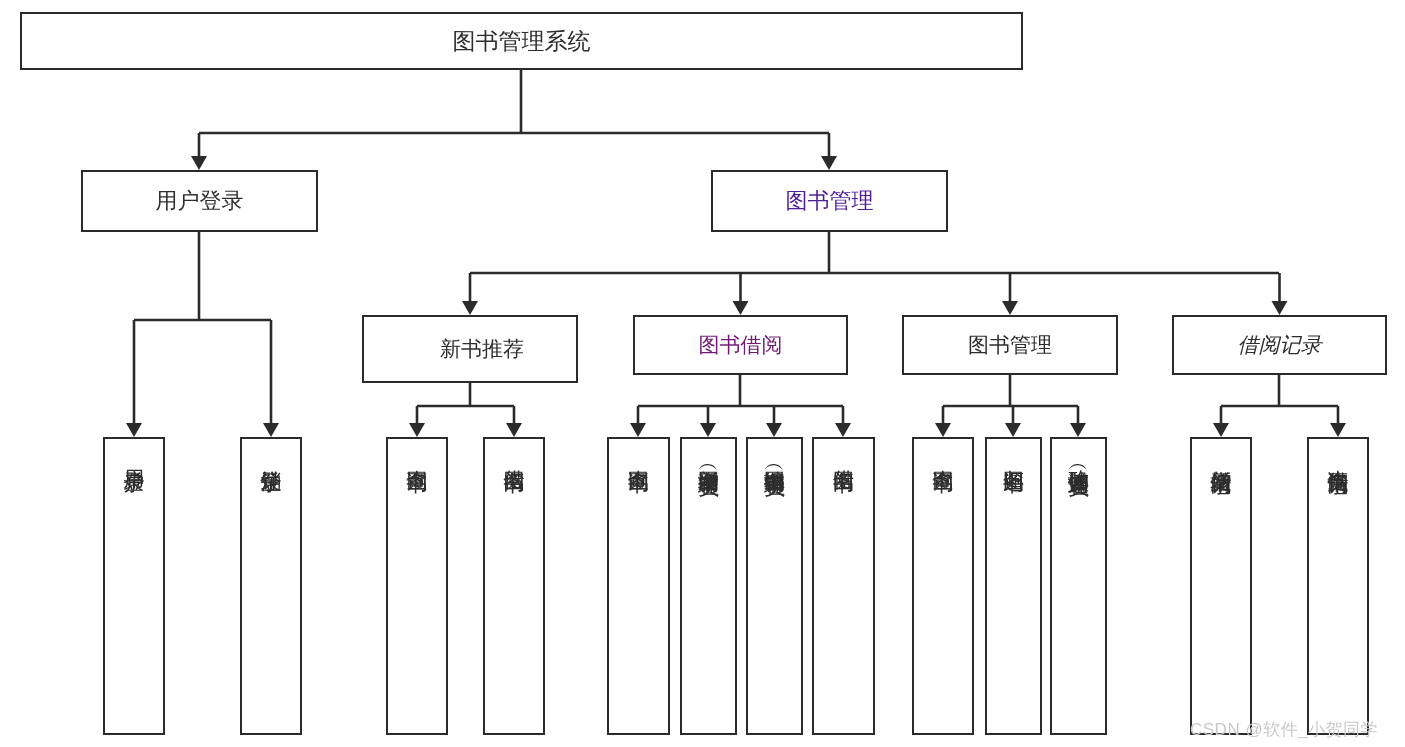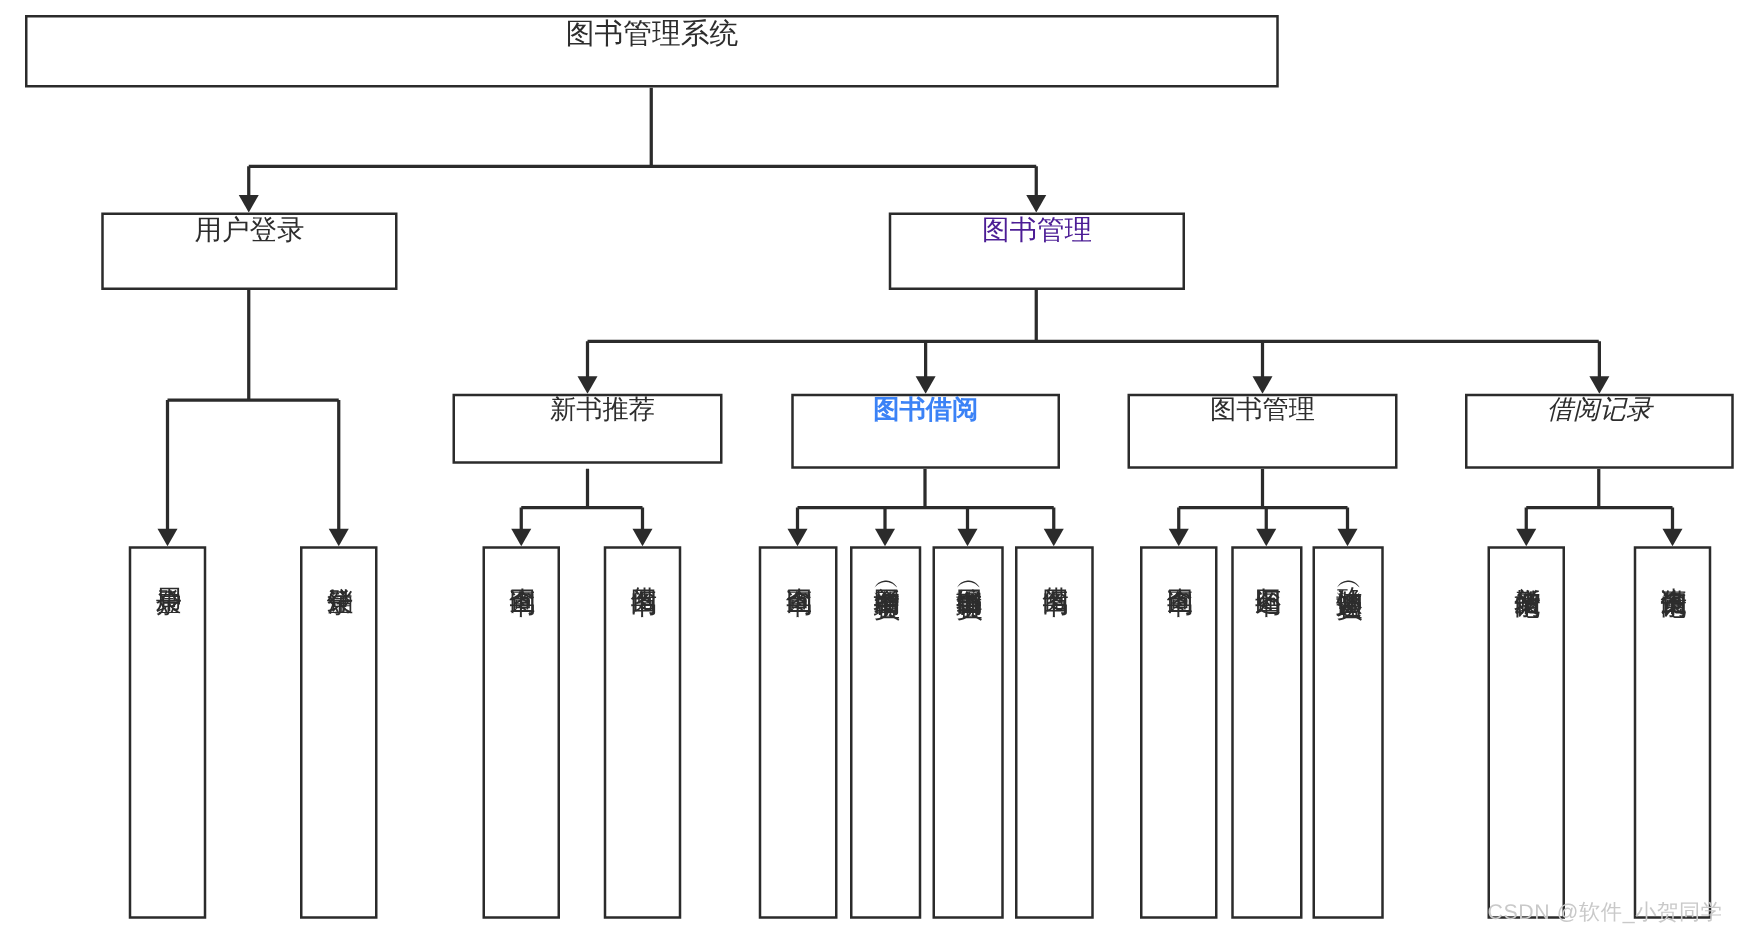--- a/index.html
+++ b/index.html
@@ -1,21 +1,21 @@
 <!DOCTYPE html>
 <html><head>
 <meta charset="utf-8">
 <style>
   html,body{margin:0;padding:0;background:#ffffff;}
   body{width:1405px;height:747px;overflow:hidden;
        font-family:"Liberation Sans","DejaVu Sans",sans-serif;}
   #diagram-root{position:relative;width:1405px;height:747px;background:#fff;}
   svg.edges{position:absolute;left:0;top:0;width:1405px;height:747px;}
   .node{position:absolute;box-sizing:border-box;background:#ffffff;
-        border:2.5px solid #2b2b2b;display:flex;align-items:flex-start;
+        border:2.5px solid #2b2b2b;display:flex;align-items:center;
         justify-content:center;overflow:hidden;}
   .node .label{color:#2d2d2d;line-height:1.05;text-align:center;
                white-space:pre-line;}
   .node.horiz .label{writing-mode:horizontal-tb;}
   .node.vert  .label{writing-mode:vertical-rl;text-orientation:upright;
                      letter-spacing:1px;}
   .node.root .label{font-size:23px;}
   .node.lvl2 .label{font-size:22px;}
   .node.lvl3 .label{font-size:21px;}
   .node.leaf .label{font-size:21px;}
@@ -84,25 +84,25 @@
   <div id="node-layer">
       <div class="node root horiz" style="left: 20px; top: 12px; width: 1003px; height: 58px; border-color: rgb(43, 43, 43); background: rgb(255, 255, 255);">
         <span class="label" style="color: rgb(45, 45, 45);">图书管理系统</span>
       </div>
       <div class="node lvl2 horiz" style="left: 81px; top: 170px; width: 237px; height: 62px; border-color: rgb(43, 43, 43); background: rgb(255, 255, 255);">
         <span class="label" style="color: rgb(45, 45, 45);">用户登录</span>
       </div>
       <div class="node lvl2 horiz" style="left: 711px; top: 170px; width: 237px; height: 62px; border-color: rgb(43, 43, 43); background: rgb(255, 255, 255);">
         <span class="label" style="color: #4c1d95;">图书管理</span>
       </div>
-      <div class="node lvl3 horiz" style="left: 362px; top: 315px; width: 216px; height: 56px; border-color: rgb(43, 43, 43); background: rgb(255, 255, 255); padding-left: 24px;">
+      <div class="node lvl3 horiz" style="left: 362px; top: 315px; width: 216px; height: 68px; border-color: rgb(43, 43, 43); background: rgb(255, 255, 255); padding-left: 24px;">
         <span class="label" style="color: rgb(45, 45, 45);">新书推荐</span>
       </div>
       <div class="node lvl3 horiz" style="left: 633px; top: 315px; width: 215px; height: 60px; border-color: rgb(43, 43, 43); background: rgb(255, 255, 255);">
-        <span class="label" style="color: #3b82f6; font-weight: bold;">图书借阅</span>
+        <span class="label" style="color: #701a75;">图书借阅</span>
       </div>
       <div class="node lvl3 horiz" style="left: 902px; top: 315px; width: 216px; height: 60px; border-color: rgb(43, 43, 43); background: rgb(255, 255, 255);">
         <span class="label" style="color: rgb(45, 45, 45);">图书管理</span>
       </div>
       <div class="node lvl3 horiz" style="left: 1172px; top: 315px; width: 215px; height: 60px; border-color: rgb(43, 43, 43); background: rgb(255, 255, 255);">
         <span class="label" style="color: rgb(45, 45, 45); font-style: italic;">借阅记录</span>
       </div>
       <div class="node leaf vert" style="left: 103px; top: 437px; width: 62px; height: 298px; border-color: rgb(43, 43, 43); background: rgb(255, 255, 255);">
         <span class="label" style="color: rgb(45, 45, 45);">用户登录</span>
       </div>

